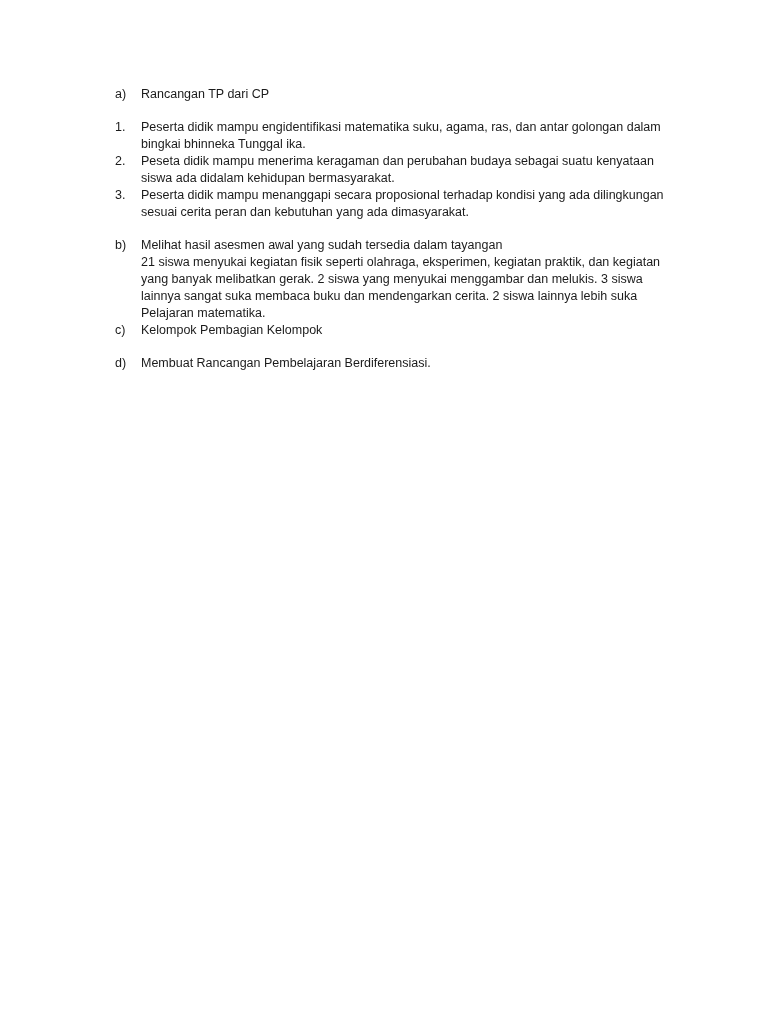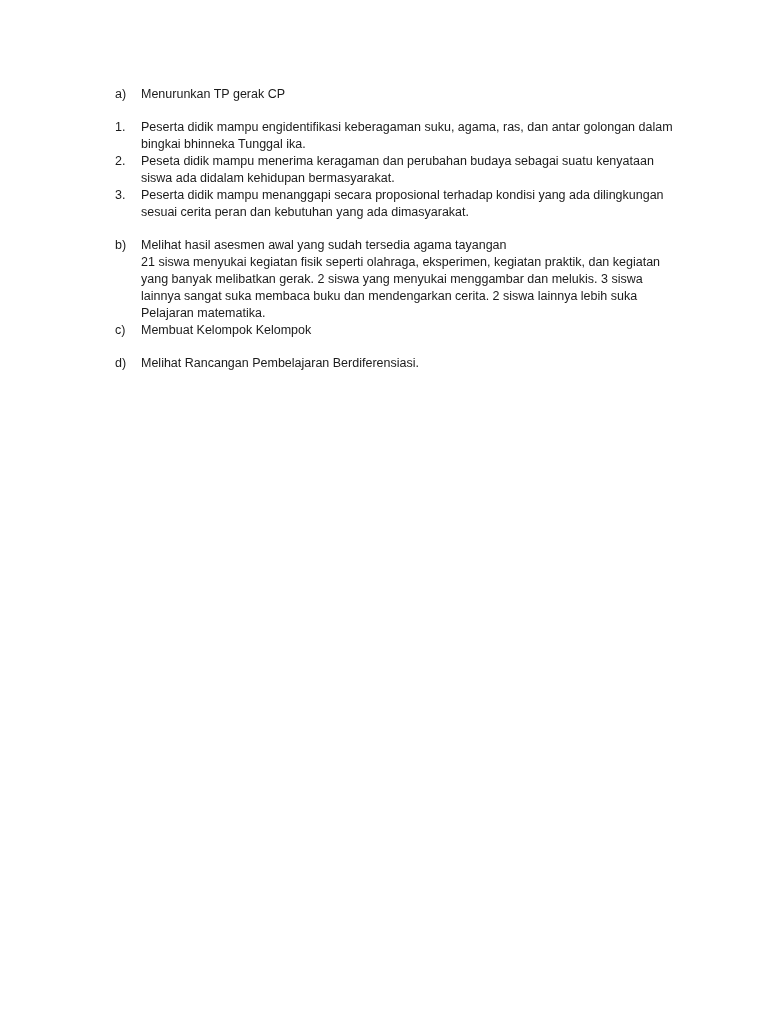--- a/index.html
+++ b/index.html
@@ -41,50 +41,50 @@
   }
 </style>
 </head>
 <body>
 
 <div class="page">
   <div class="content">
 
     <div class="row para-gap">
       <span class="marker">a)</span>
-      <span class="text">Menurunkan TP gerak CP</span>
+      <span class="text">Rancangan TP dari CP</span>
     </div>
 
     <div class="para-gap">
       <div class="row">
         <span class="marker">1.</span>
-        <span class="text">Peserta didik mampu engidentifikasi keberagaman suku, agama, ras, dan antar golongan dalam bingkai bhinneka Tunggal ika.</span>
+        <span class="text">Peserta didik mampu engidentifikasi matematika suku, agama, ras, dan antar golongan dalam bingkai bhinneka Tunggal ika.</span>
       </div>
       <div class="row">
         <span class="marker">2.</span>
         <span class="text">Peseta didik mampu menerima keragaman dan perubahan budaya sebagai suatu kenyataan siswa ada didalam kehidupan bermasyarakat.</span>
       </div>
       <div class="row">
         <span class="marker">3.</span>
         <span class="text">Peserta didik mampu menanggapi secara proposional terhadap kondisi yang ada dilingkungan sesuai cerita peran dan kebutuhan yang ada dimasyarakat.</span>
       </div>
     </div>
 
     <div class="row">
       <span class="marker">b)</span>
       <span class="text">
-        <span class="block-line">Melihat hasil asesmen awal yang sudah tersedia agama tayangan</span>
+        <span class="block-line">Melihat hasil asesmen awal yang sudah tersedia dalam tayangan</span>
         <span>21 siswa menyukai kegiatan fisik seperti olahraga, eksperimen, kegiatan praktik, dan kegiatan yang banyak melibatkan gerak. 2 siswa yang menyukai menggambar dan melukis. 3 siswa lainnya sangat suka membaca buku dan mendengarkan cerita. 2 siswa lainnya lebih suka Pelajaran matematika.</span>
       </span>
     </div>
 
     <div class="row para-gap">
       <span class="marker">c)</span>
-      <span class="text">Membuat Kelompok Kelompok</span>
+      <span class="text">Kelompok Pembagian Kelompok</span>
     </div>
 
     <div class="row">
       <span class="marker">d)</span>
-      <span class="text">Melihat Rancangan Pembelajaran Berdiferensiasi.</span>
+      <span class="text">Membuat Rancangan Pembelajaran Berdiferensiasi.</span>
     </div>
 
   </div>
 </div>
 
 </body></html>

